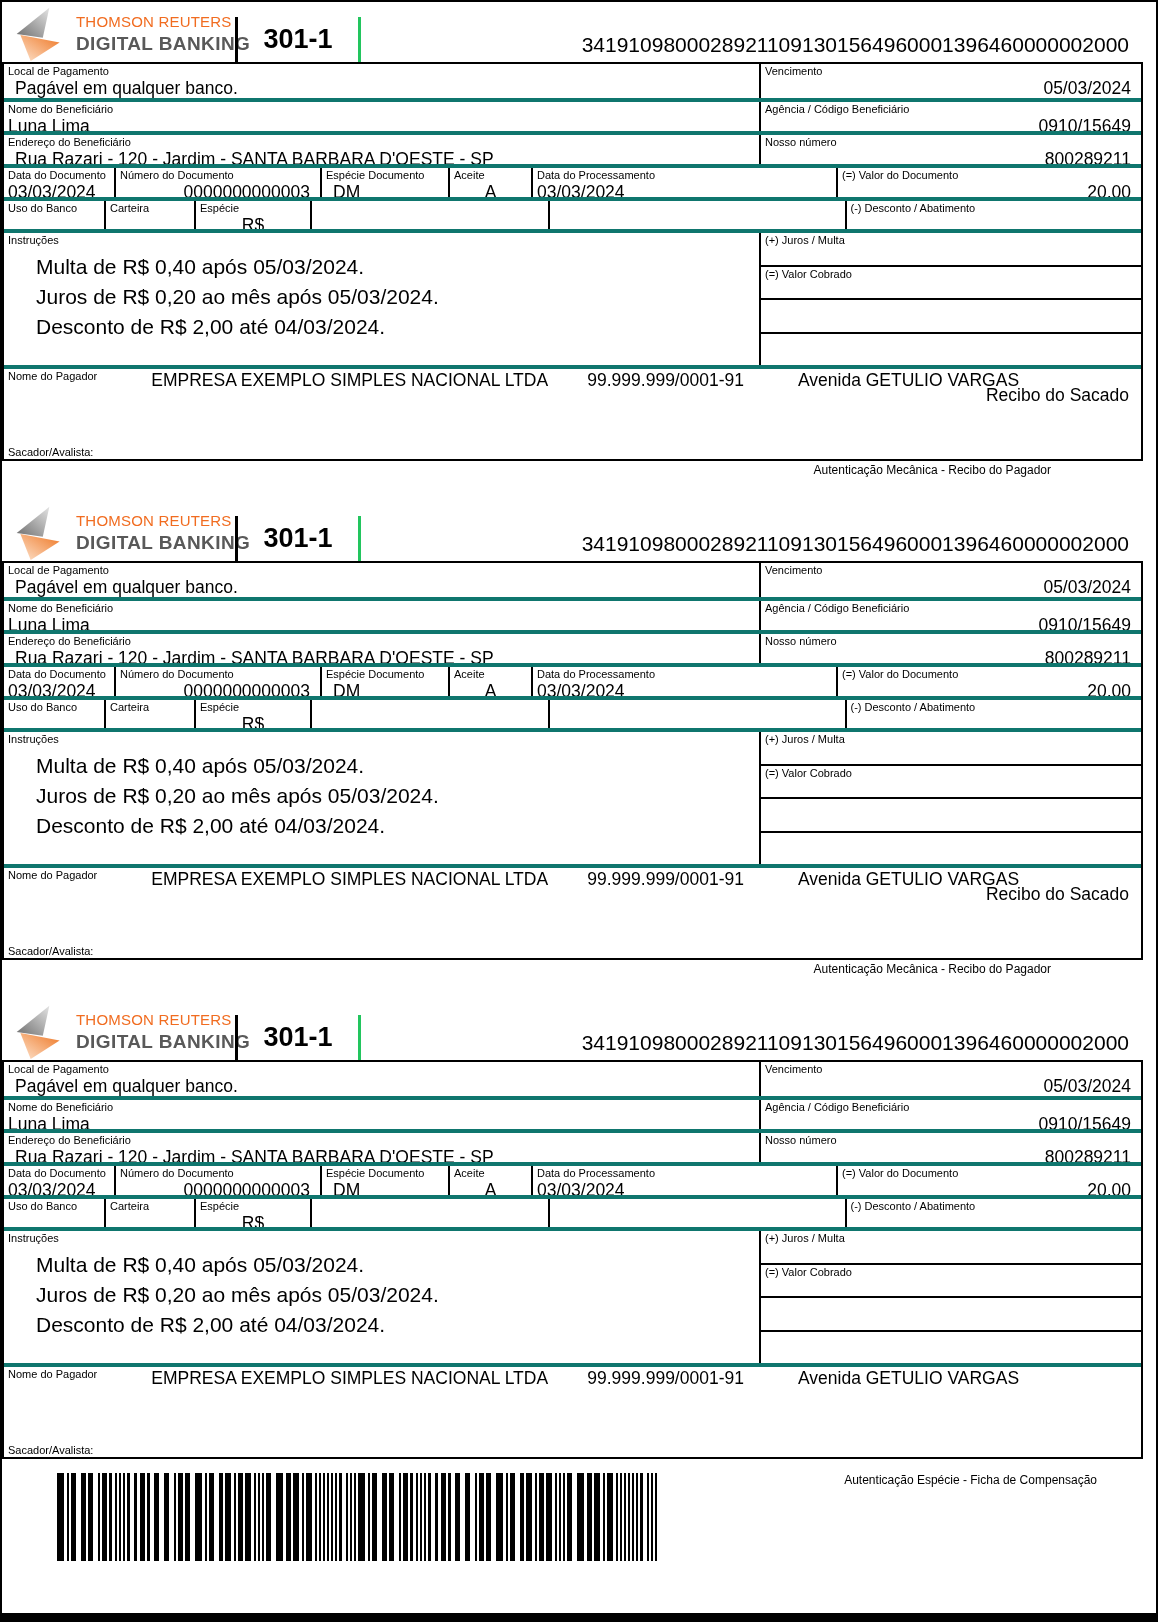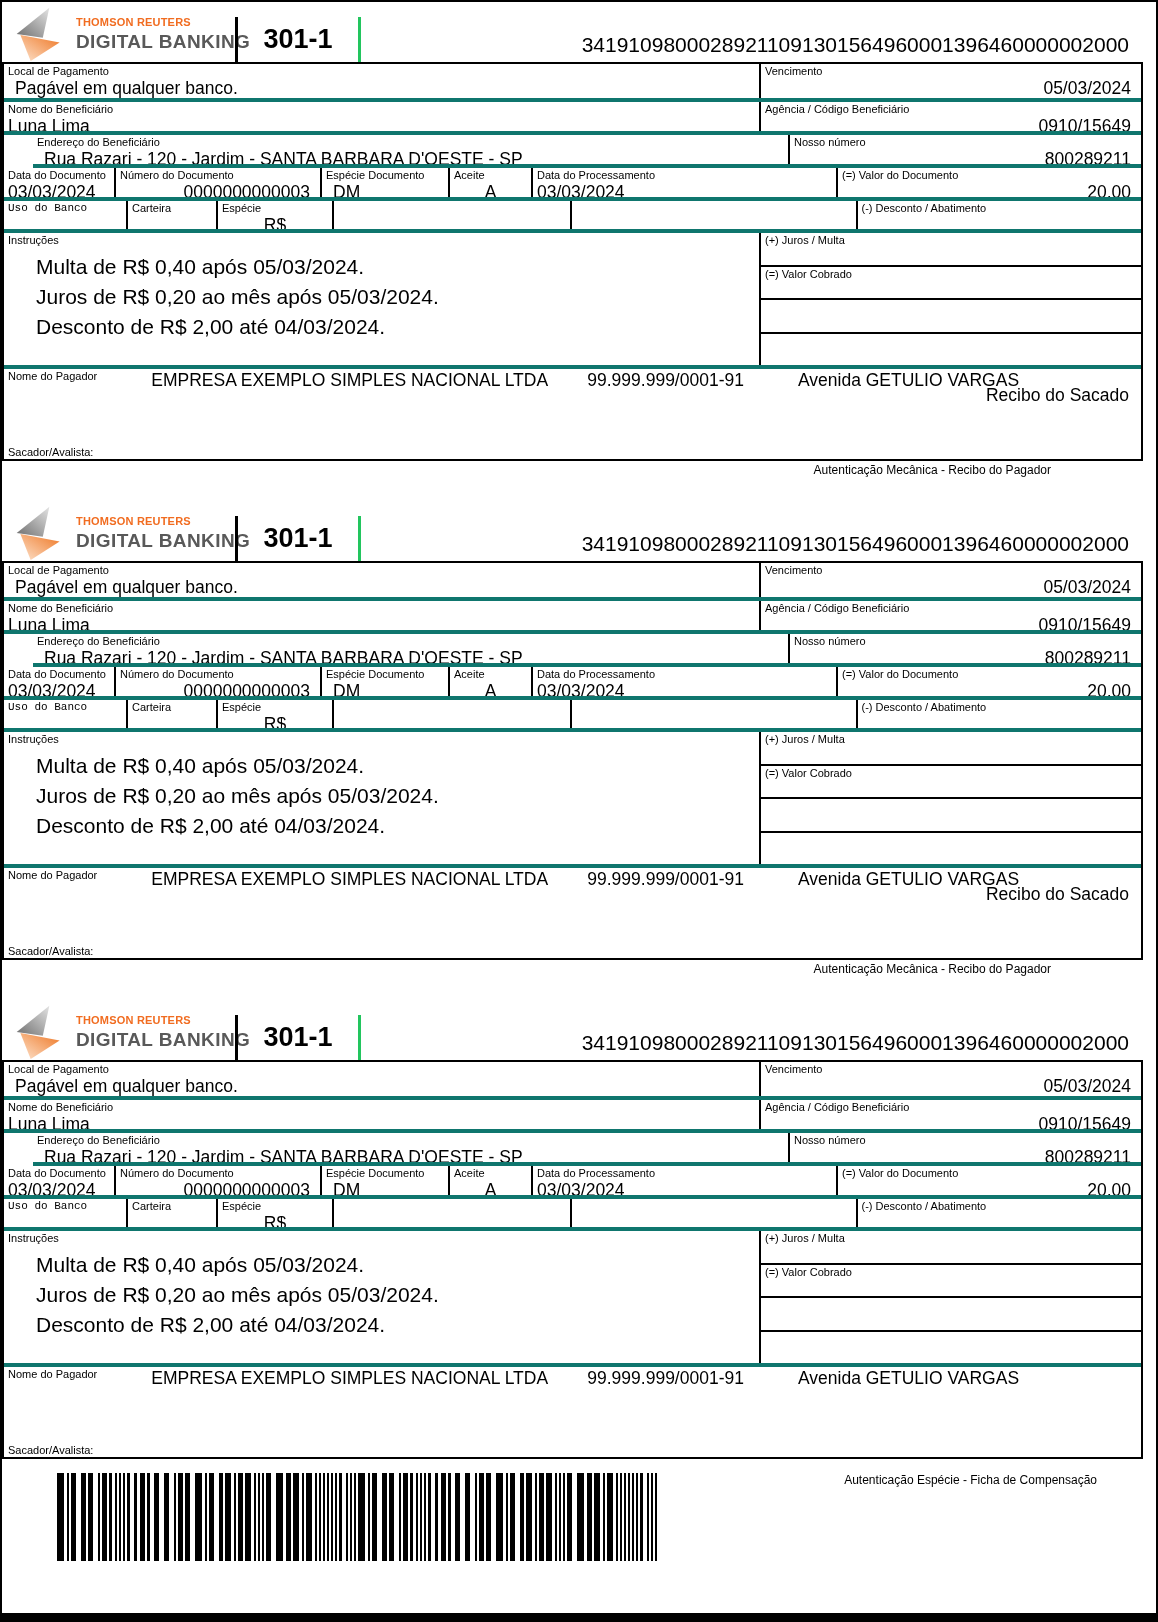--- a/index.html
+++ b/index.html
@@ -10,46 +10,46 @@
     background:#fff; overflow:hidden;
   }
   .boleto { margin:0 13px 18px 0; position:relative; }
   .boleto:first-child { margin-top:0; }
 
   
   .header { height:60px; position:relative; }
   .logo { position:absolute; left:10px; top:4px; display:flex; align-items:center; }
   .logo svg { width:56px; height:56px; display:block; }
   .brand { margin-left:8px; }
-  .brand-1 { font-size:11px; font-weight:bold; color:#f16c20; letter-spacing:.2px; }
+  .brand-1 { font-size:15px; font-weight:normal; color:#f16c20; letter-spacing:.2px; }
   .brand-2 { font-size:19px; font-weight:bold; color:#595959; letter-spacing:.4px; margin-top:3px; }
   .bankcode {
     position:absolute; left:233px; bottom:0; width:120px; height:45px;
     border-left:3px solid #000; border-right:3px solid #22c55e;
     display:flex; align-items:center; justify-content:center;
     font-size:27px; font-weight:bold;
   }
   .digitable { position:absolute; right:14px; bottom:5px; font-size:21px; white-space:nowrap; }
 
   
   .btable { border:2px solid #000; }
   .row { display:flex; border-bottom:4px solid #0f766e; box-sizing:border-box; }
   .row.last { border-bottom:none; }
-  .rA { height:38px; } .rB { height:33px; } .rC { height:33px;margin-left:29px; }
+  .rA { height:38px; } .rB { height:33px; } .rC { height:33px; }
   .rD { height:33px; } .rE { height:32px; } .rF { height:136px; } .rG { height:90px; }
   .cell { box-sizing:border-box; padding:1px 4px 0 4px; overflow:hidden; border-right:2px solid #000; }
   .lcell { width:757px; }
   .rcell { flex:1; border-right:none; }
   .lab { font-size:11px; line-height:13px; white-space:nowrap; }
   .val { font-size:17.5px; line-height:21px; white-space:nowrap; }
   .ind { padding-left:7px; }
   .vr { text-align:right; padding-right:6px; }
   .vc { text-align:center; }
   .w1 { width:112px; } .w2 { width:206px; } .w3 { width:128px; } .w4 { width:83px; }
-  .e1 { width:124px;font-family:Liberation Mono, monospace; } .e2 { width:90px; } .e3 { width:116px; } .e4 { width:238px; }
+  .e1 { width:102px; } .e2 { width:90px; } .e3 { width:116px; } .e4 { width:238px; }
   .fillc { flex:1; }
 
   
   .instr-lines { padding-left:28px; margin-top:5px; }
   .instr-lines div { font-size:21px; line-height:30px; }
   .rstack { flex:1; display:flex; flex-direction:column; }
   .rbox { box-sizing:border-box; border-bottom:2px solid #000; padding:1px 4px 0 4px; }
   .rbox.b1 { height:34px; } .rbox.b2 { height:33px; } .rbox.b3 { height:34px; }
   .rbox.b4 { flex:1; border-bottom:none; }
 

